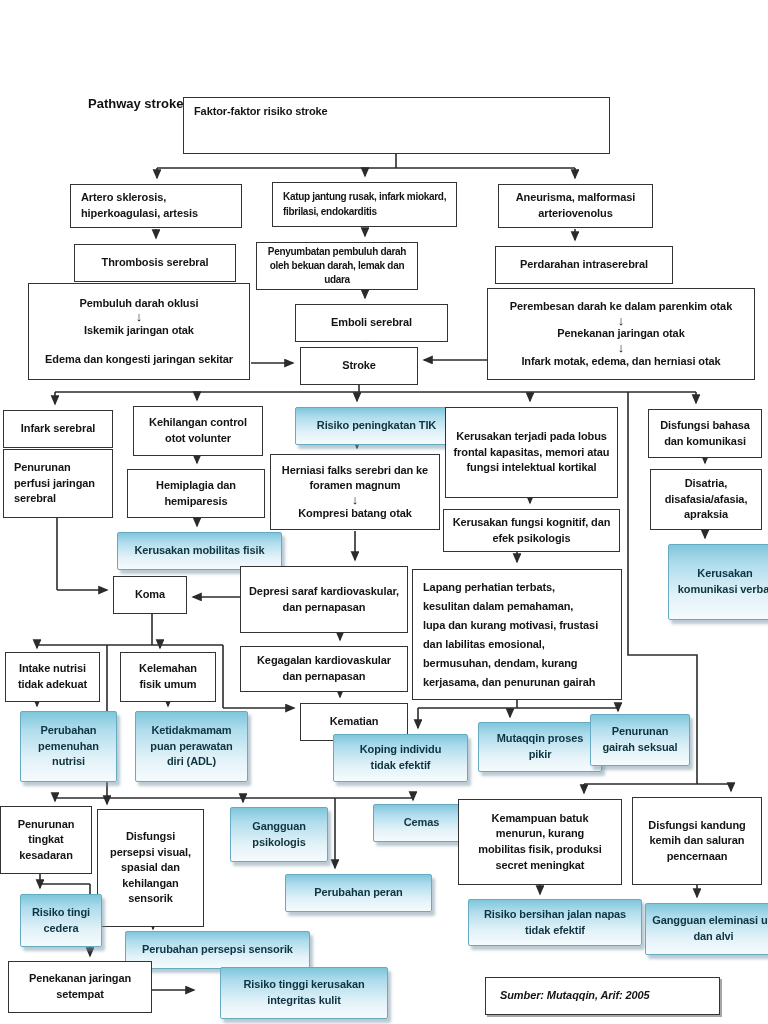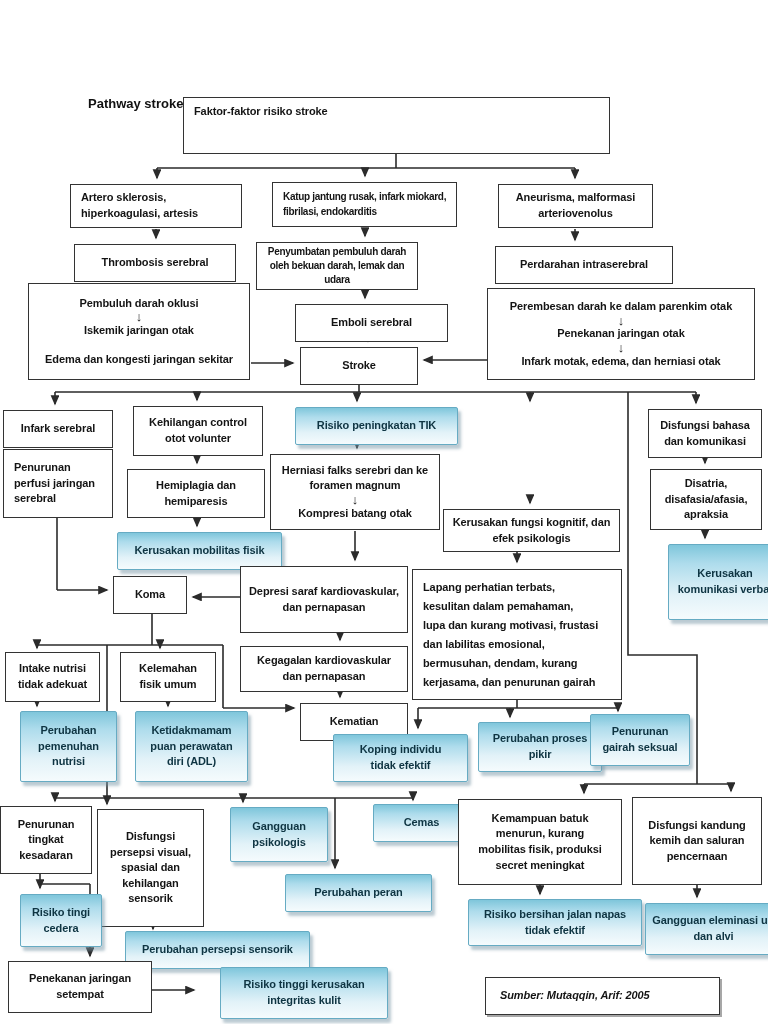--- a/index.html
+++ b/index.html
@@ -155,20 +155,23 @@
 
   <div class="node white" style="left:3px;top:410px;width:110px;height:28px">
     <span>Infark serebral</span>
   </div>
   <div class="node white" style="left:133px;top:406px;width:130px;height:50px">
     <span>Kehilangan control otot volunter</span>
   </div>
   <div class="node blue" style="left:275px;top:407px;width:163px;height:33px">
     <span>Risiko peningkatan TIK</span>
   </div>
+  <div class="node white" style="left:445px;top:407px;width:173px;height:91px">
+    <span>Kerusakan terjadi pada lobus frontal kapasitas, memori atau fungsi intelektual kortikal</span>
+  </div>
   <div class="node white" style="left:648px;top:409px;width:114px;height:49px">
     <span>Disfungsi bahasa dan komunikasi</span>
   </div>
 
   <div class="node white left" style="left:3px;top:449px;width:110px;height:69px">
     <span>Penurunan</span>
     <span>perfusi jaringan</span>
     <span>serebral</span>
   </div>
   <div class="node white" style="left:127px;top:469px;width:138px;height:49px">
@@ -224,21 +227,21 @@
   <div class="node blue" style="left:0px;top:711px;width:97px;height:71px">
     <span>Perubahan pemenuhan nutrisi</span>
   </div>
   <div class="node blue" style="left:115px;top:711px;width:113px;height:71px">
     <span>Ketidakmamam puan perawatan diri (ADL)</span>
   </div>
   <div class="node blue" style="left:313px;top:734px;width:135px;height:48px;padding:19px 14px">
     <span>Koping individu tidak efektif</span>
   </div>
   <div class="node blue" style="left:458px;top:722px;width:124px;height:50px">
-    <span>Perubahan proses pikir</span>
+    <span>Mutaqqin proses pikir</span>
   </div>
   <div class="node blue" style="left:570px;top:714px;width:100px;height:52px">
     <span>Penurunan gairah seksual</span>
   </div>
 
   <div class="node white" style="left:0px;top:806px;width:92px;height:68px">
     <span>Penurunan tingkat kesadaran</span>
   </div>
   <div class="node white" style="left:97px;top:809px;width:107px;height:118px">
     <span>Disfungsi persepsi visual, spasial dan kehilangan sensorik</span>

